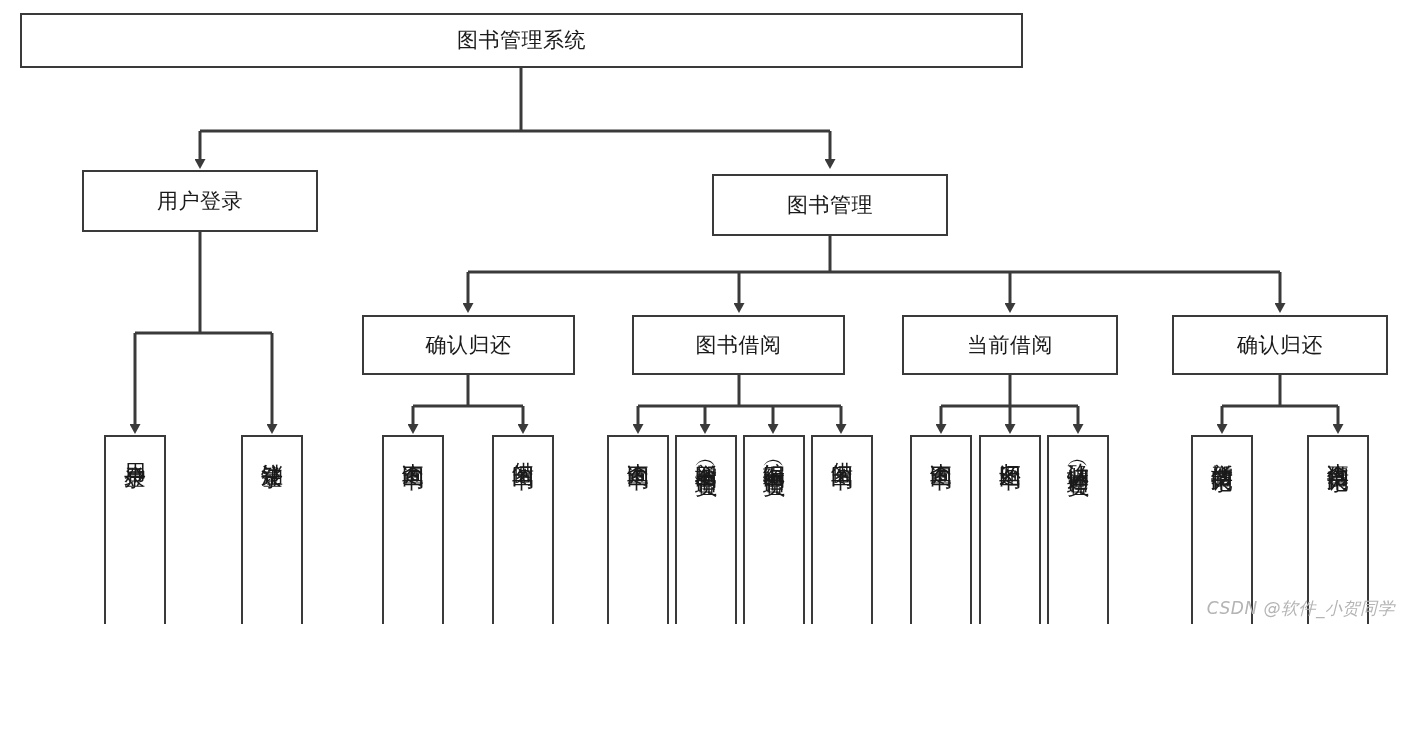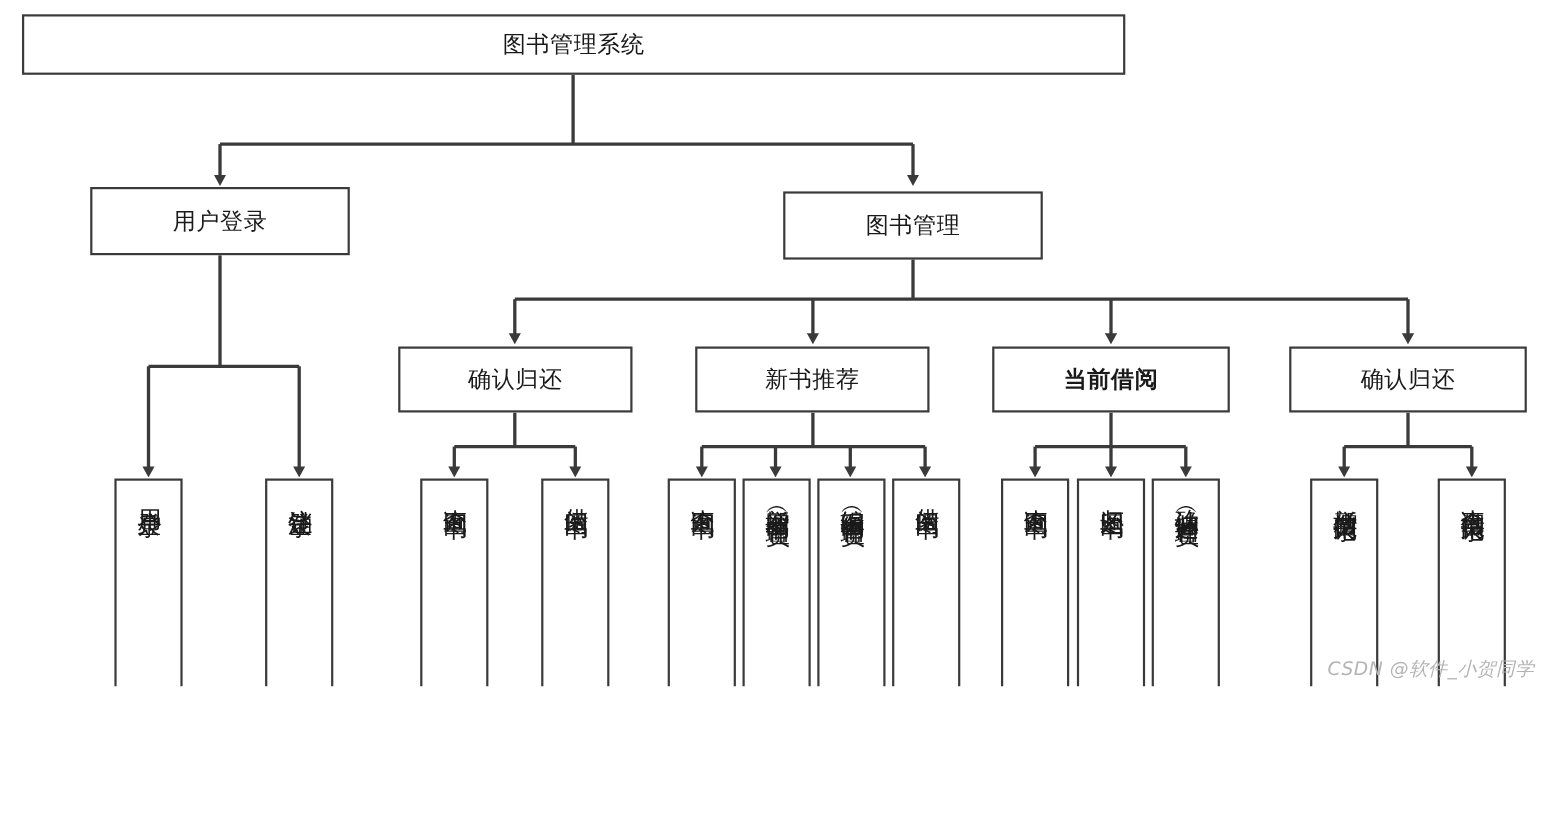--- a/index.html
+++ b/index.html
@@ -135,23 +135,23 @@
     <span class="node-label">用户登录</span>
   </div>
   <div class="node h-node" style="left:712px; top:160px; width:236px; height:62px;margin-top:14px;">
     <span class="node-label">图书管理</span>
   </div>
 
   <div class="node h-node" style="left:362px; top:315px; width:213px; height:60px;">
     <span class="node-label">确认归还</span>
   </div>
   <div class="node h-node" style="left:632px; top:315px; width:213px; height:60px;">
-    <span class="node-label">新书推荐</span>
-  </div>
-  <div class="node h-node" style="left:902px; top:315px; width:216px; height:60px;font-weight:bold;">
+    <span class="node-label">图书借阅</span>
+  </div>
+  <div class="node h-node" style="left:902px; top:315px; width:216px; height:60px;">
     <span class="node-label">当前借阅</span>
   </div>
   <div class="node h-node" style="left:1172px; top:315px; width:216px; height:60px;">
     <span class="node-label">确认归还</span>
   </div>
 
   <div class="node v-node" style="left:104px; top:435px; width:62px; height:300px;">
     <span class="node-label">用户登录</span>
   </div>
   <div class="node v-node" style="left:241px; top:435px; width:62px; height:300px;">

